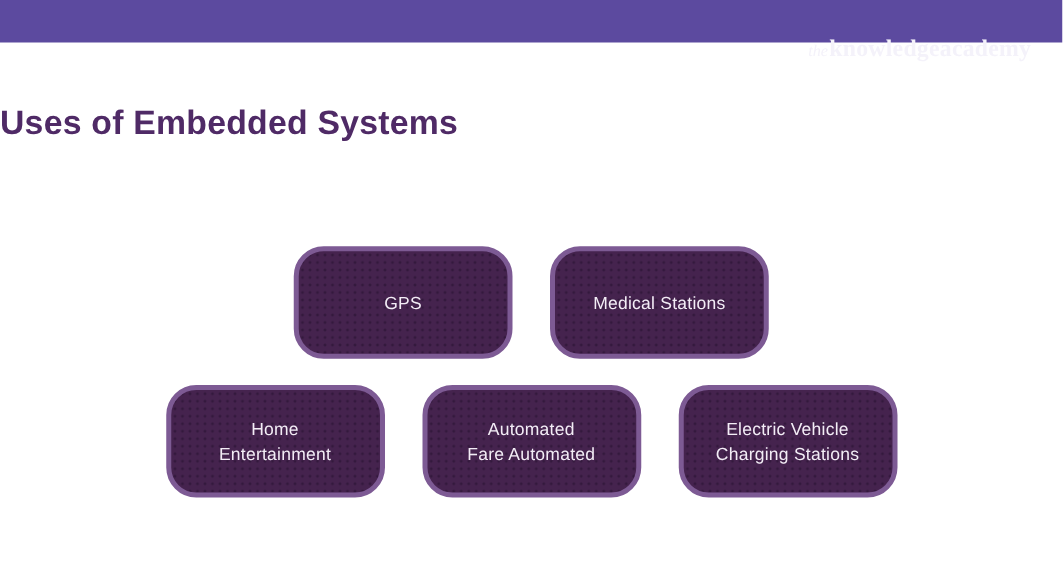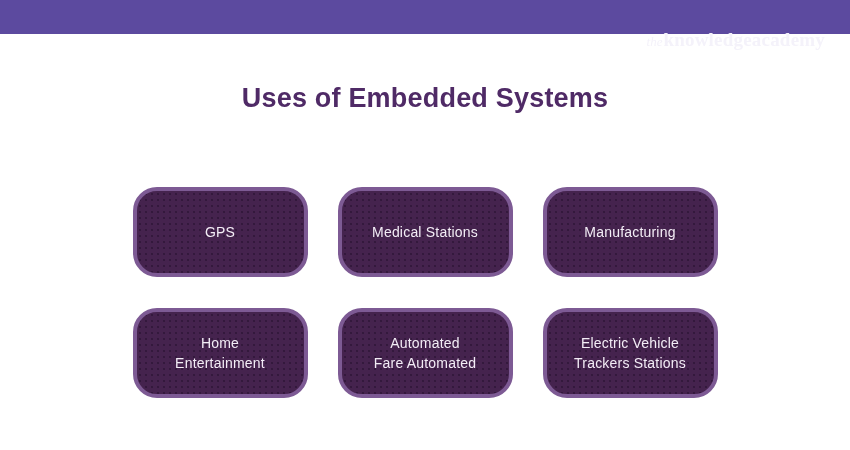--- a/index.html
+++ b/index.html
@@ -38,33 +38,32 @@
     font-weight: 600; font-size: 19px; letter-spacing: 0.2px; margin-top: 45px;
   }
   .logo-academy {
     font-family: Liberation Serif, serif;
     font-weight: 700; font-size: 19px; letter-spacing: 0.2px;
   }
 
   .page-title {
     position: absolute; top: 83px; left: 0;
     width: 850px;
-    text-align: center;
     font-size: 27px; font-weight: 700;
     color: var(--title);
     letter-spacing: 0.2px;
   }
 
   .row {
     position: absolute; left: 0;
     width: 850px;
     display: flex; justify-content: center;
     gap: 30px;
   }
-  .row-1 { top: 187px; justify-content: center; }
+  .row-1 { top: 197px; justify-content: center; }
   .row-2 { top: 308px; }
 
   .box {
     width: 175px; height: 90px;
     background-color: var(--box-fill);
     background-image: radial-gradient(rgba(12, 2, 22, 0.30) 1px, transparent 1.3px);
     background-size: 6px 6px;
     border: 4px solid var(--box-border);
     border-radius: 24px;
     display: flex; align-items: center; justify-content: center;
@@ -91,33 +90,30 @@
 
   <h1 class="page-title">Uses of Embedded Systems</h1>
 
   <div class="row row-1">
     <div class="box">
       <span>GPS</span>
     </div>
     <div class="box">
       <span>Medical Stations</span>
     </div>
-    <div class="box">
-      <span>Manufacturing</span>
-    </div>
   </div>
 
   <div class="row row-2">
     <div class="box">
       <span>Home
 Entertainment</span>
     </div>
     <div class="box">
       <span>Automated
 Fare Automated</span>
     </div>
     <div class="box">
       <span>Electric Vehicle
-Trackers Stations</span>
+Charging Stations</span>
     </div>
   </div>
 
 </div>
 
 </body></html>

